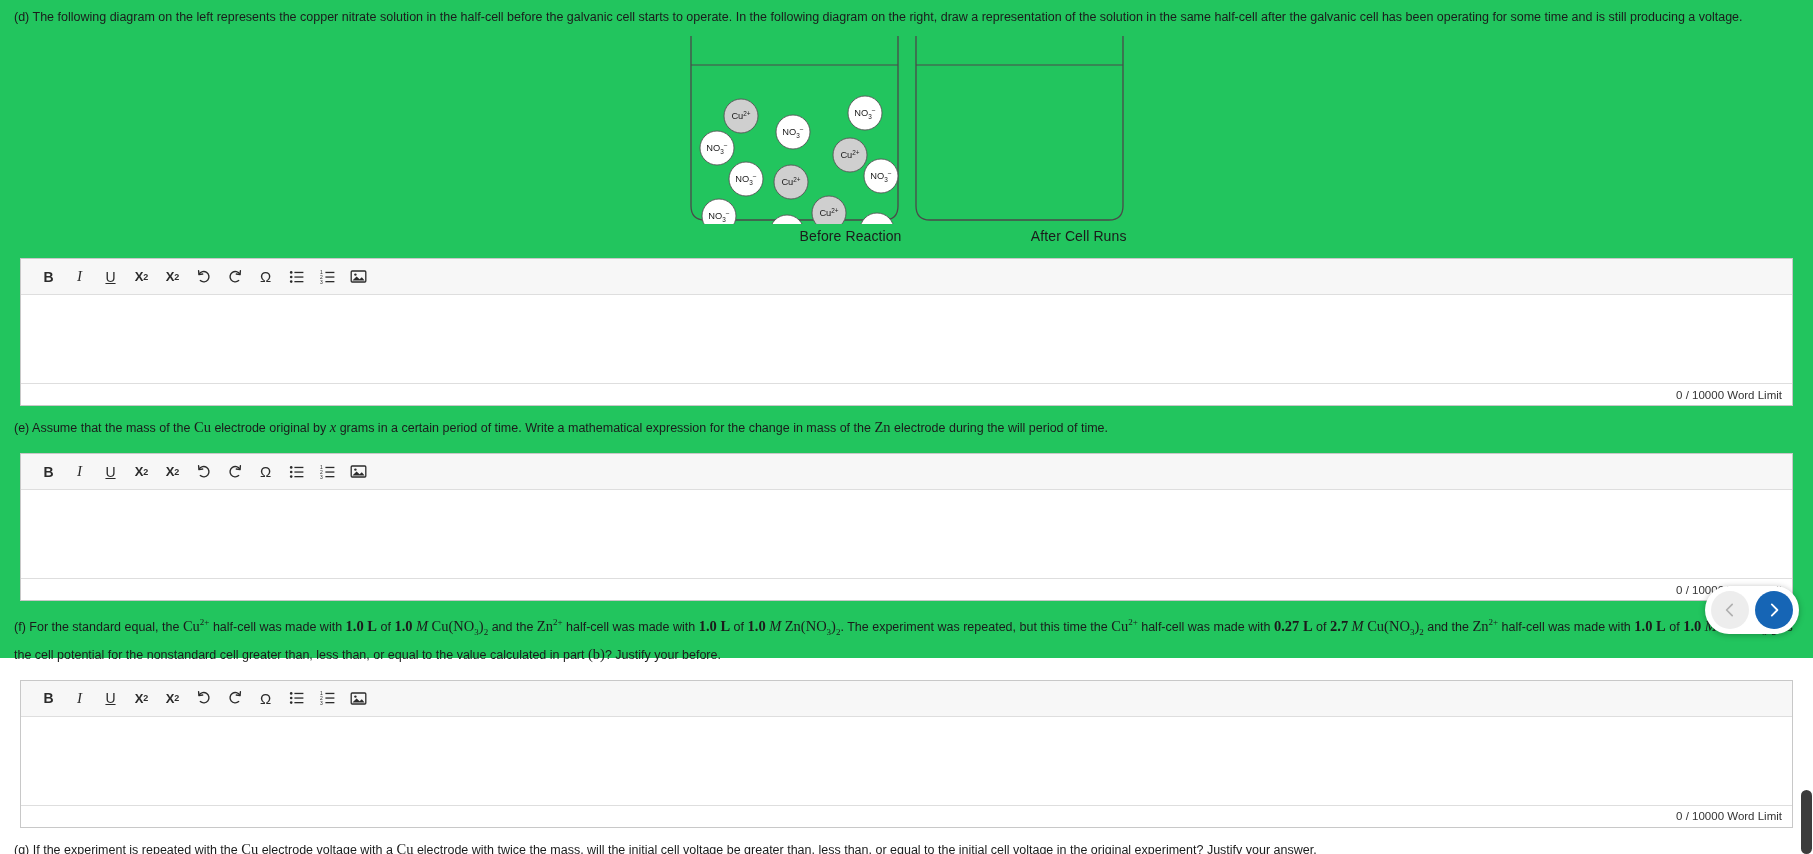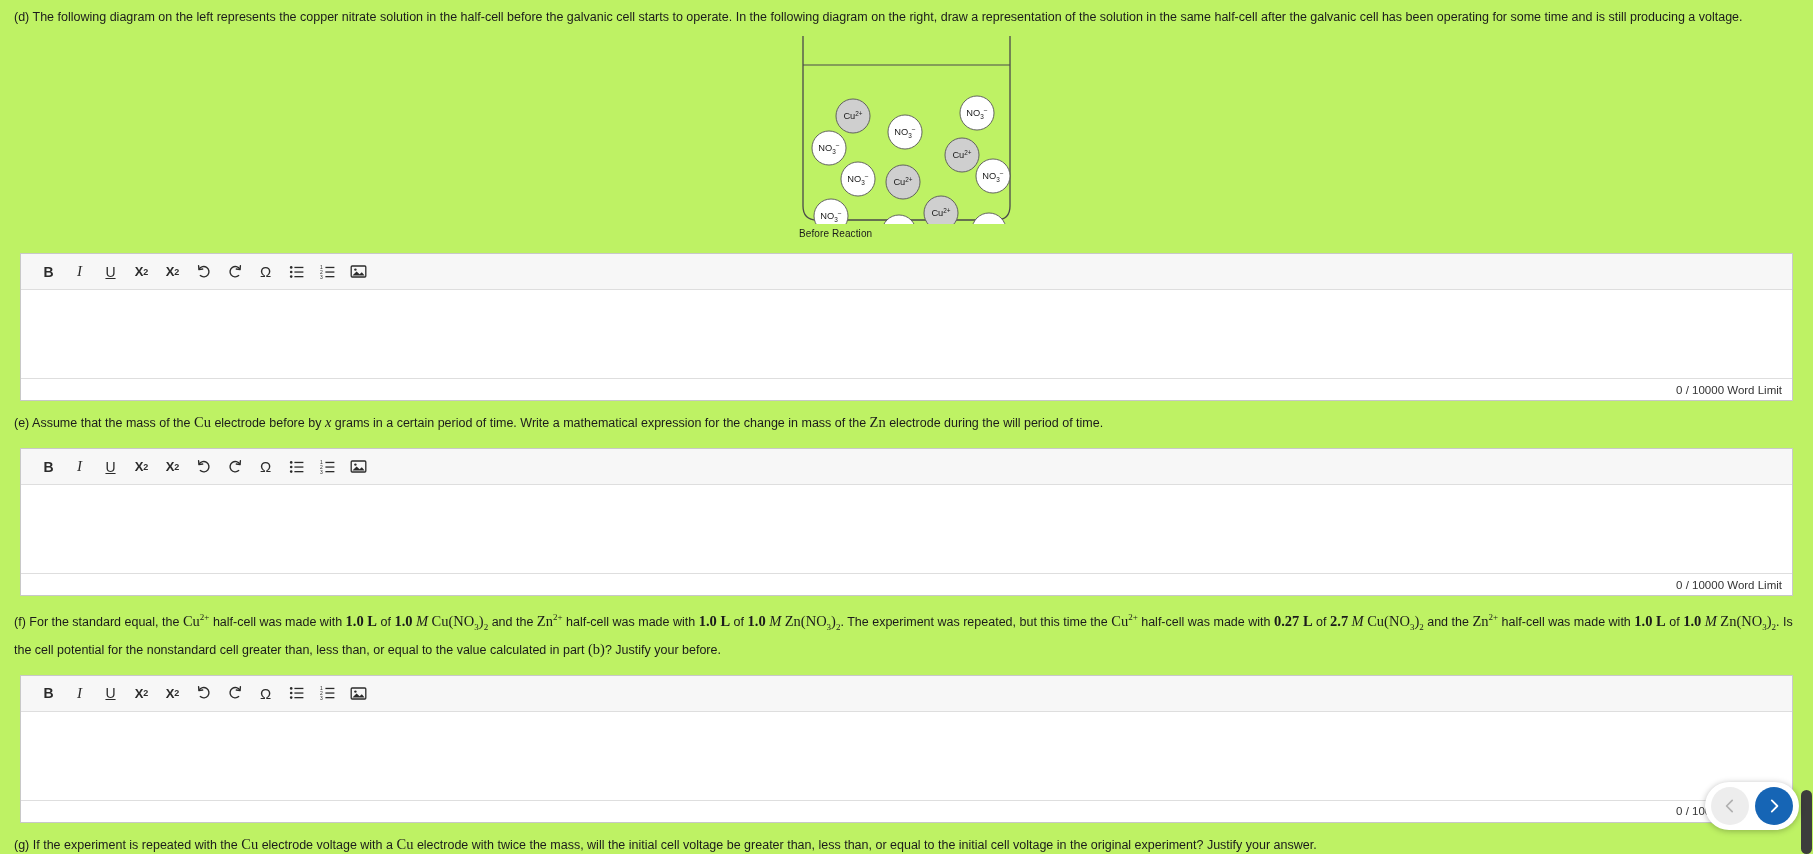--- a/index.html
+++ b/index.html
@@ -7,22 +7,22 @@
   html, body {
     margin: 0; padding: 0;
     width: 1813px; height: 854px;
     background: #ffffff;
     font-family: "Liberation Sans", sans-serif;
     overflow: hidden;
   }
   .page {
     position: relative;
     width: 1813px;
-    height: 854px;
-    background: #bef264;
+    height: 658px;
+    background: #22c55e;
   }
 
   
   .prompt {
     font-size: 12.5px;
     line-height: 22px;
     color: #1b1b1b;
     padding: 0 14px;
   }
   .prompt .mathvar {
@@ -46,22 +46,22 @@
   .diagram-wrap {
     display: flex;
     justify-content: center;
     align-items: flex-start;
     gap: 10px;
     margin-top: 6px;
   }
   .beaker-block { width: 215px; }
   .beaker-svg { display: block; }
   .beaker-caption {
-    text-align: left;
-    font-size: 10px;
+    text-align: right;
+    font-size: 14px;
     color: #1b1b1b;
     margin-top: 4px;
     letter-spacing: .1px;
   }
 
   
   .editor {
     margin: 0 20px;
     border: 1px solid #c8c8c8;
     background: #ffffff;
@@ -217,20 +217,27 @@
             </g>
             <g>
               <circle cx="190" cy="196" r="17" fill="#ffffff" stroke="#555" stroke-width="0.9"></circle>
               <text x="190" y="199.2" text-anchor="middle" font-size="9.3" font-family="&quot;Liberation Sans&quot;, sans-serif" fill="#1b1b1b">NO<tspan dy="2.6" font-size="6.4">3</tspan><tspan dy="-6.2" font-size="6.8">−</tspan></text>
             </g>
           </g>
       </svg>
       <div class="beaker-caption">Before Reaction</div>
     </div>
 
+    <div class="beaker-block">
+      <svg class="beaker-svg" width="215" height="190" viewBox="0 0 215 190">
+        <path d="M4 2 L4 172 Q4 186 18 186 L197 186 Q211 186 211 172 L211 2" fill="none" stroke="#4a4a4a" stroke-width="1.3"></path>
+        <line x1="4" y1="31" x2="211" y2="31" stroke="#4a4a4a" stroke-width="1.1"></line>
+      </svg>
+      <div class="beaker-caption">After Cell Runs</div>
+    </div>
 
   </div>
 
   <div class="spacer-14"></div>
 
   <div class="editor">
     <div class="editor-toolbar">
       <div class="tool b">B</div>
       <div class="tool i">I</div>
       <div class="tool u">U</div>
@@ -285,21 +292,21 @@
     </div>
     <div class="editor-body" contenteditable="true" style=""></div>
     <div class="editor-footer">0 / 10000 Word Limit</div>
   </div>
 
   <div class="spacer-10"></div>
   <div class="prompt">
     <span>(e)</span>
     <span>Assume that the mass of the</span>
     <span class="mathup">Cu</span>
-    <span>electrode before by</span>
+    <span>electrode original by</span>
     <span class="mathvar">x</span>
     <span>grams in a certain period of time. Write a mathematical expression for the change in mass of the</span>
     <span class="mathup">Zn</span>
     <span>electrode during the will period of time.</span>
   </div>
 
   <div class="spacer-14"></div>
 
   <div class="editor">
     <div class="editor-toolbar">

